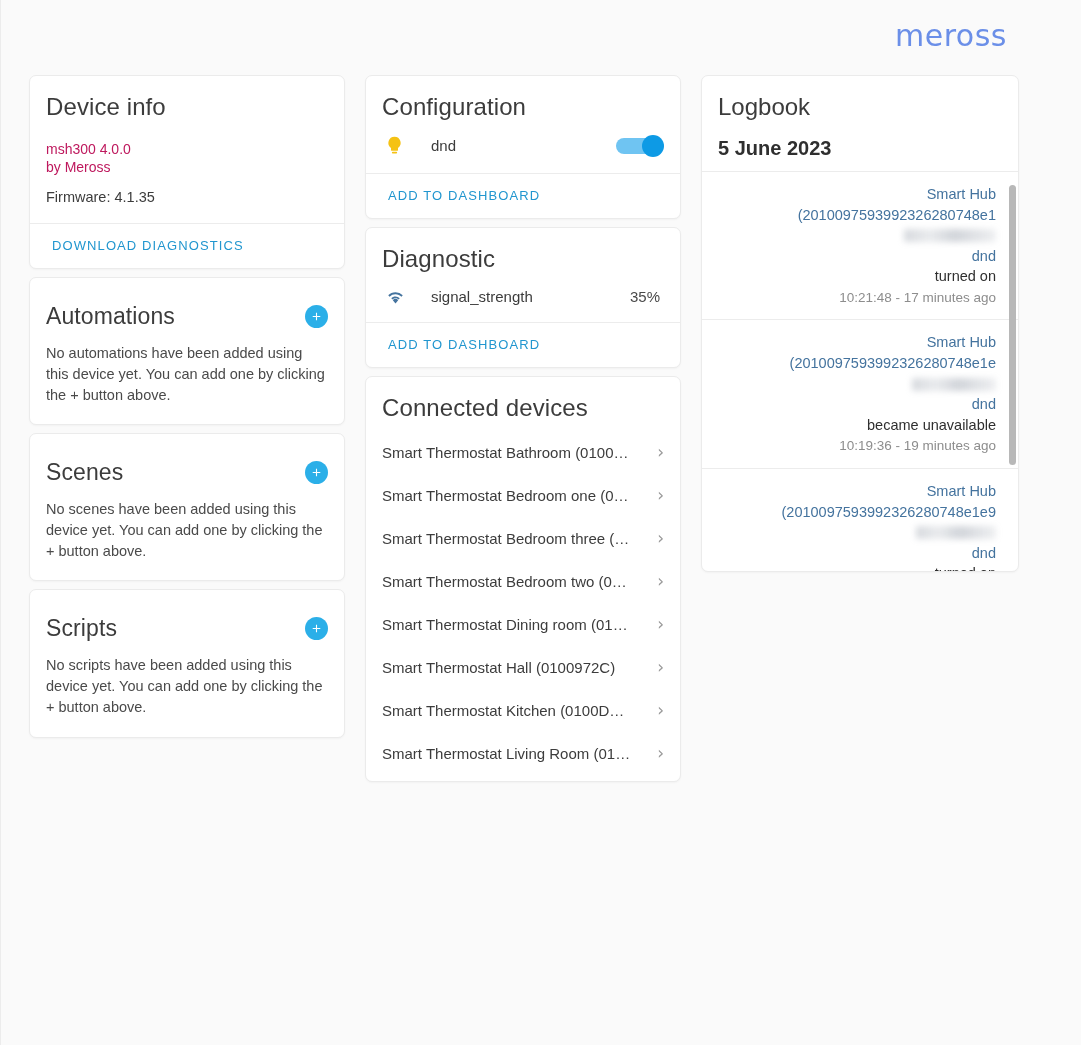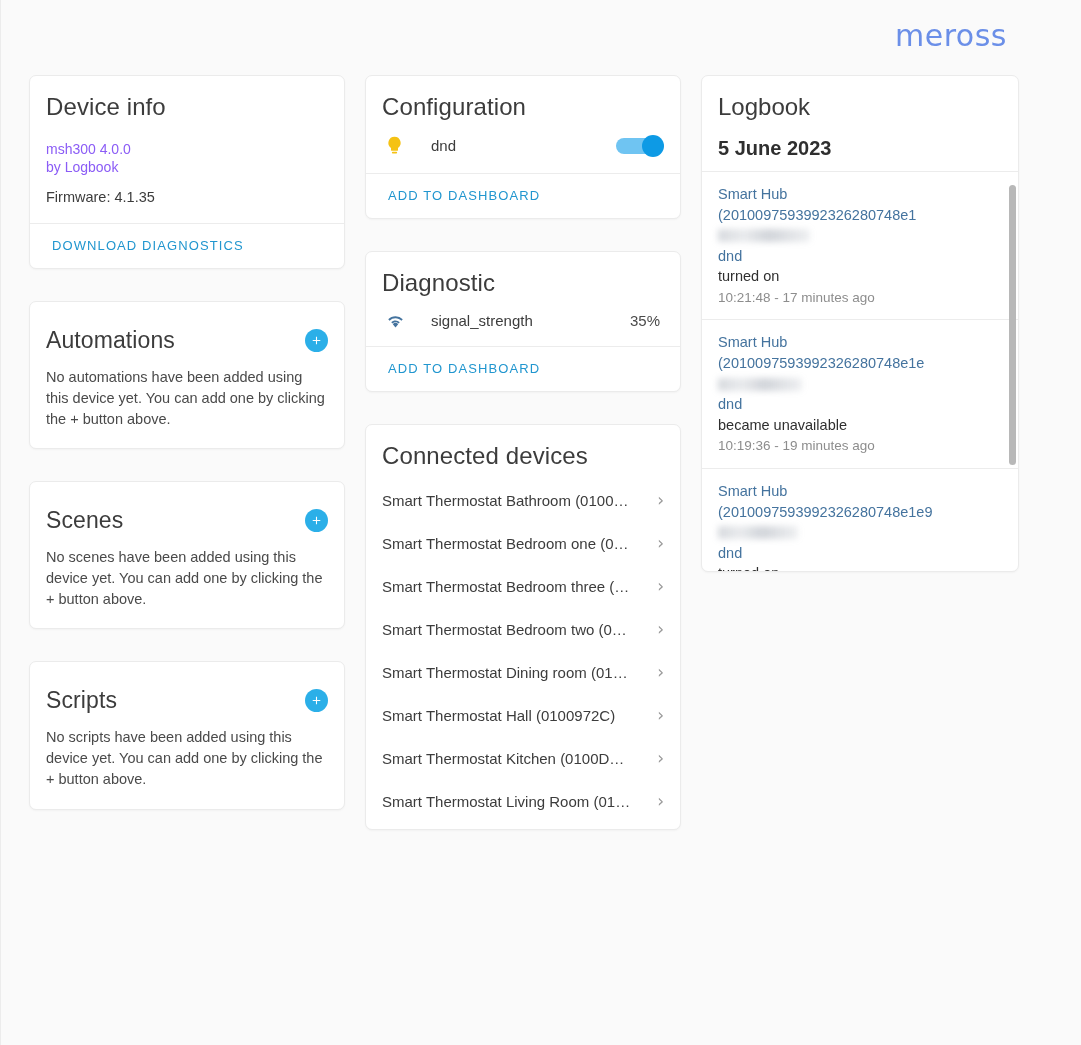--- a/index.html
+++ b/index.html
@@ -36,21 +36,21 @@
     color: #6b8fe8;
   }
 
   
   .columns {
     display: flex;
     align-items: flex-start;
     padding: 5px 0 0 28px;
     gap: 20px;
   }
-  .col { width: 316px; display: flex; flex-direction: column; gap: 32px; }
+  .col { width: 316px; display: flex; flex-direction: column; gap: 8px; }
   .col-wide { width: 261px; }
 
   
   .card {
     background: #ffffff;
     border: 1px solid #ebebeb;
     border-radius: 7px;
     box-shadow: 0 1px 2px rgba(0,0,0,0.035);
   }
   .card-pad { padding: 16px 16px 18px 16px; }
@@ -66,21 +66,21 @@
 
   .card-header-row {
     display: flex;
     align-items: center;
     justify-content: space-between;
     margin-top: 8px;
   }
 
   .muted {
     font-size: 14px;
-    color: #8b5cf6;
+    color: #be185d;
     line-height: 1.32;
   }
   .body-text {
     font-size: 14.5px;
     color: #4a4a4a;
     line-height: 1.46;
   }
   .fw-line { font-size: 14.5px; color: #3c3c3c; }
 
   .divider { height: 1px; background: #ececec; }
@@ -198,20 +198,21 @@
   }
   .log-date {
     font-size: 20px;
     font-weight: bold;
     color: #2f2f2f;
     padding: 6px 16px 11px 16px;
   }
   .log-scroll {
     position: relative;
     max-height: 400px;
+    text-align: right;
   }
   .log-entry {
     border-top: 1px solid #ececec;
     padding: 12px 22px 12px 16px;
     font-size: 14.5px;
     line-height: 1.42;
   }
   .log-entity {
     color: #44739e;
     display: inline;
@@ -262,21 +263,21 @@
 
   <div class="columns">
 
     <div class="col">
 
       <div class="card">
         <div class="card-pad">
           <div class="card-title">Device info</div>
           <div style="height:18px"></div>
           <div class="muted">msh300 4.0.0</div>
-          <div class="muted">by Logbook</div>
+          <div class="muted">by Meross</div>
           <div style="height:12px"></div>
           <div class="fw-line">Firmware: 4.1.35</div>
         </div>
         <div class="divider"></div>
         <div class="action-link">DOWNLOAD DIAGNOSTICS</div>
       </div>
 
       <div class="card">
         <div class="card-pad">
           <div class="card-header-row">

